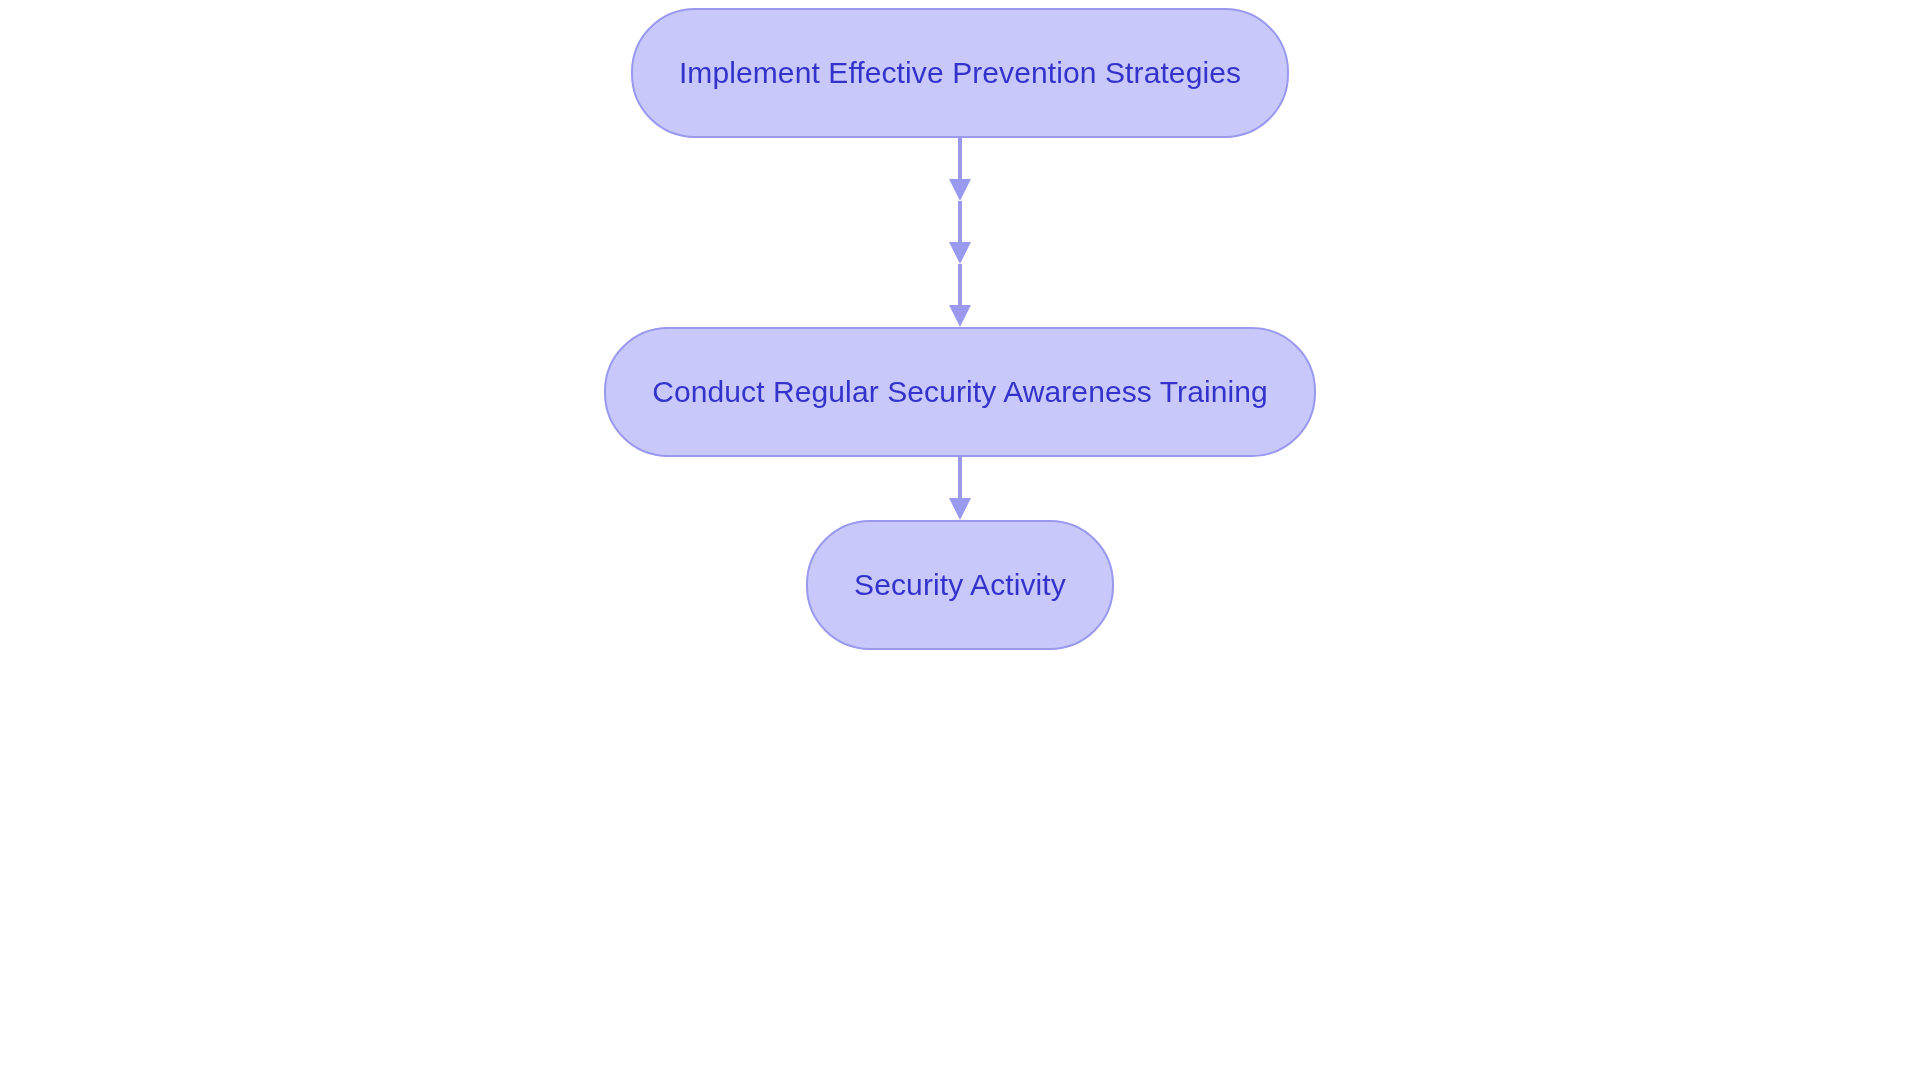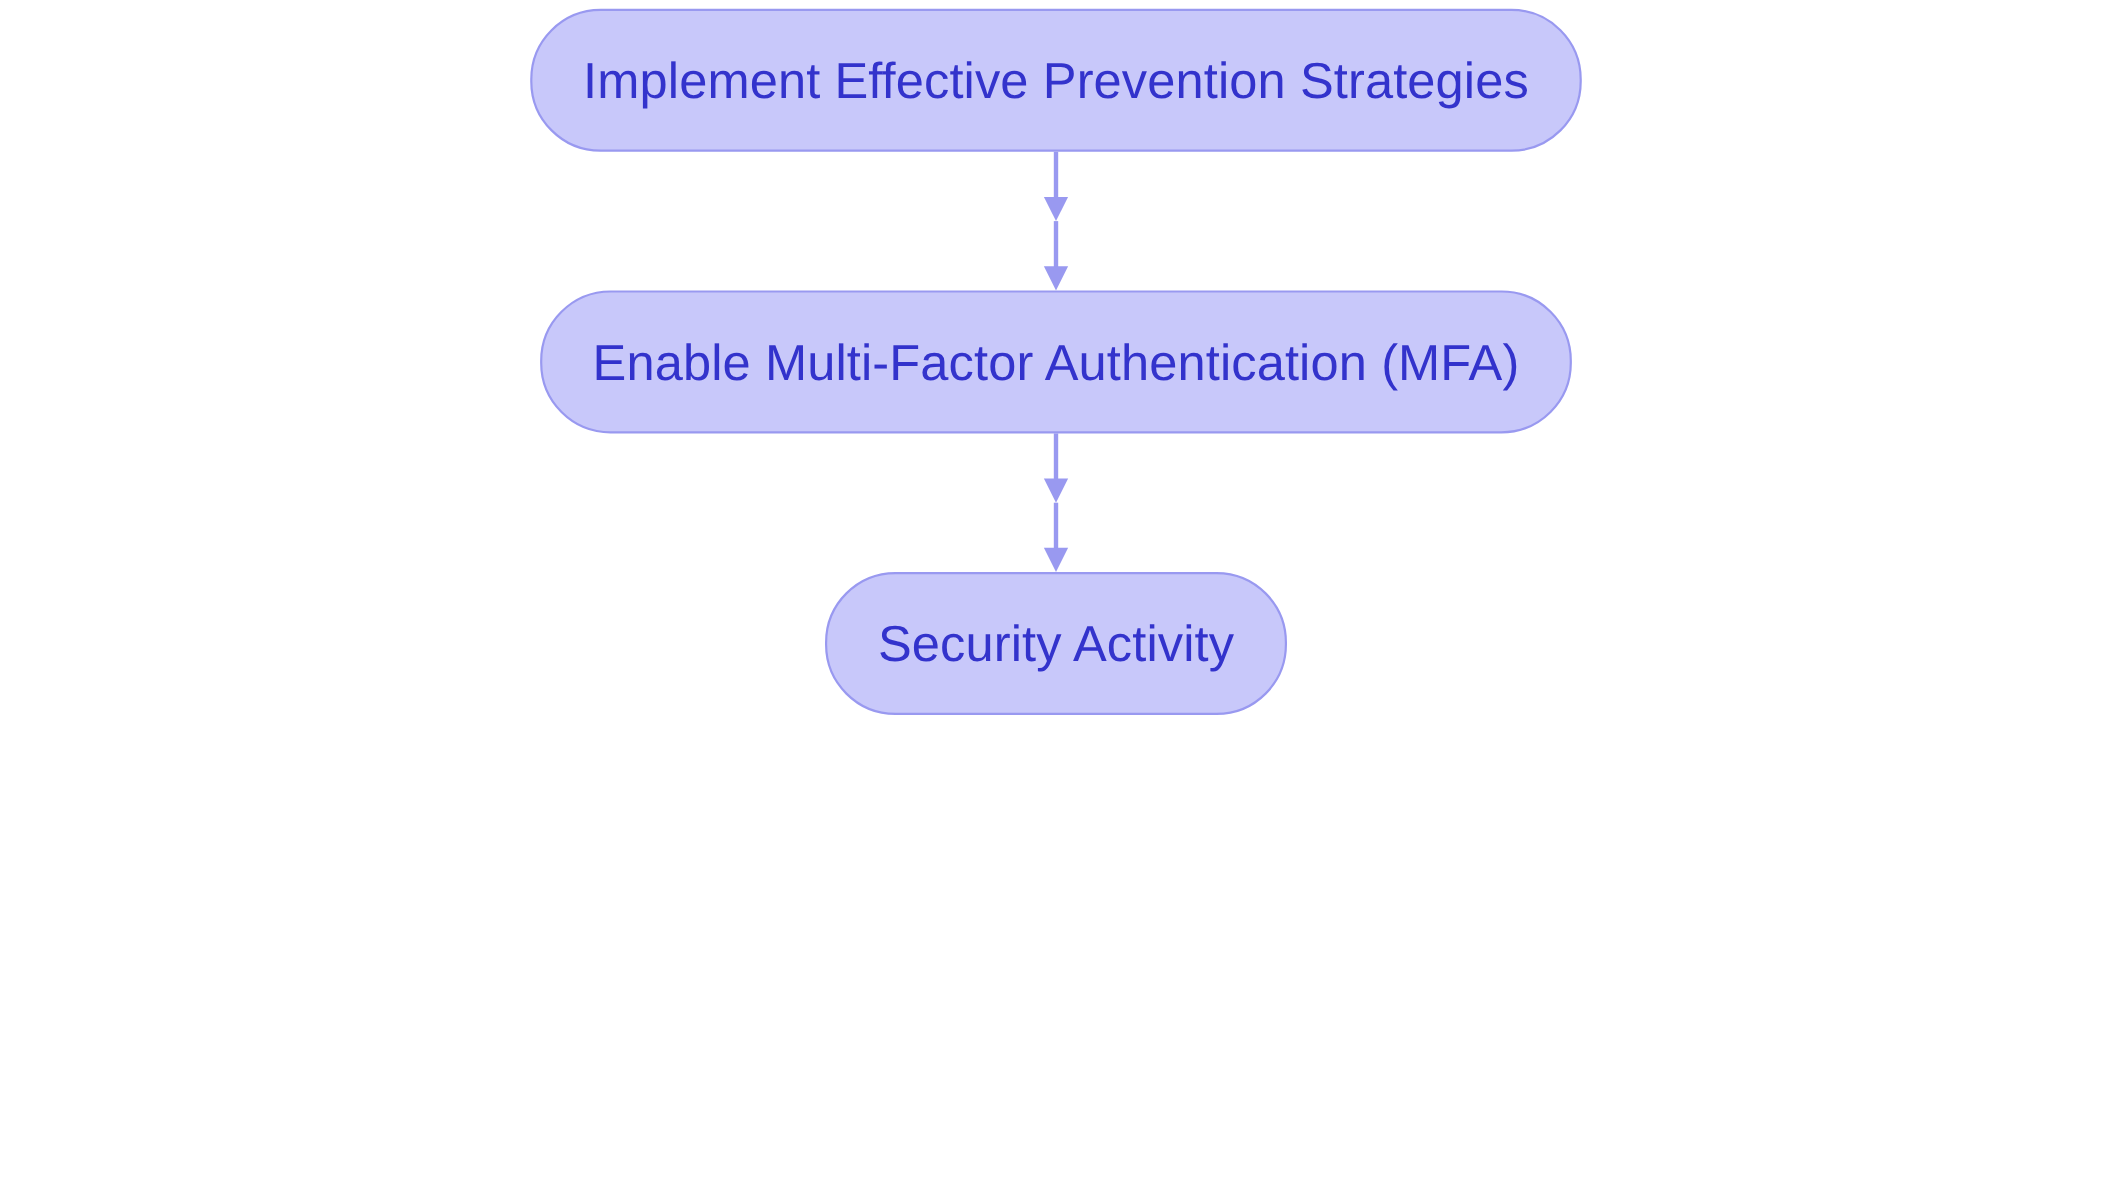--- a/index.html
+++ b/index.html
@@ -37,21 +37,21 @@
     box-sizing: border-box;
     background: #c8c8fa;
     border: 2px solid #9999f0;
     border-radius: 64px;
     color: #3333cc;
     display: flex;
     align-items: center;
     justify-content: center;
     text-align: center;
     white-space: nowrap;
-    font-size: 46px;
+    font-size: 30px;
     font-weight: 400;
     letter-spacing: 0.1px;
     line-height: 1;
     padding: 0 46px;
     height: 130px;
   }
 
   .node-label {
     display: block;
     pointer-events: none;
@@ -103,29 +103,29 @@
       <div class="connector-stem"></div>
       <div class="connector-head"></div>
     </div>
 
 
     <div class="connector gap-2">
       <div class="connector-stem"></div>
       <div class="connector-head"></div>
     </div>
 
-    <div class="node">
-      <span class="node-label">Enable Multi-Factor Authentication (MFA)</span>
-    </div>
 
     <div class="connector gap-3">
       <div class="connector-stem"></div>
       <div class="connector-head"></div>
     </div>
 
+    <div class="node">
+      <span class="node-label">Conduct Regular Security Awareness Training</span>
+    </div>
 
     <div class="connector gap-4">
       <div class="connector-stem"></div>
       <div class="connector-head"></div>
     </div>
 
     <div class="node">
       <span class="node-label">Security Activity</span>
     </div>
 

